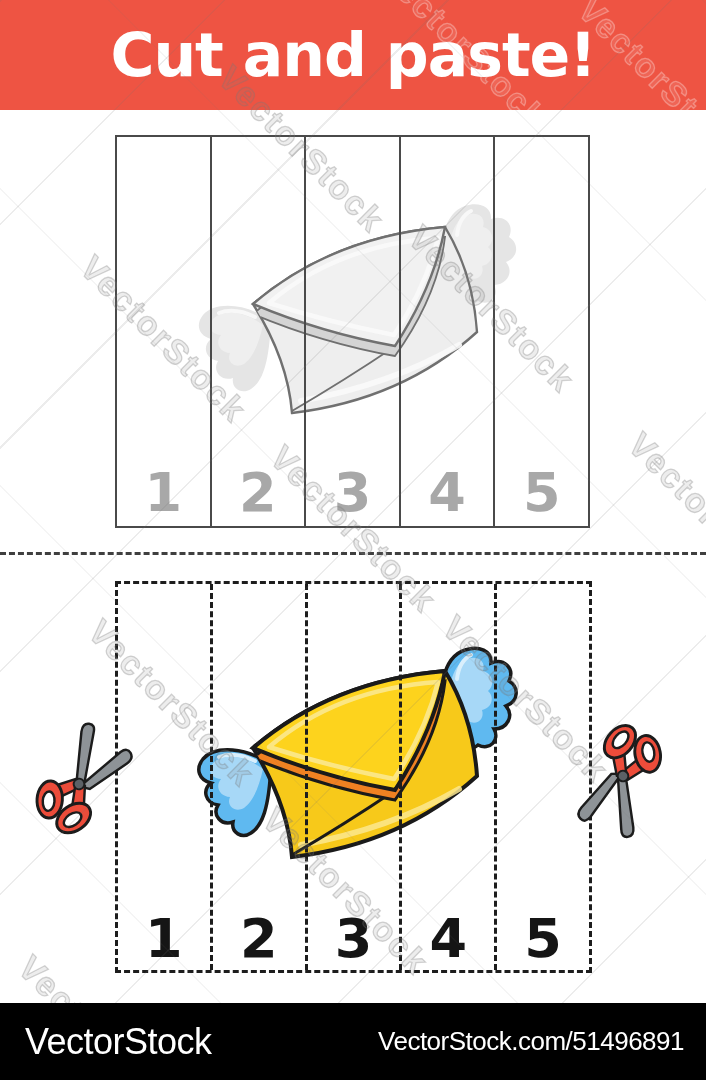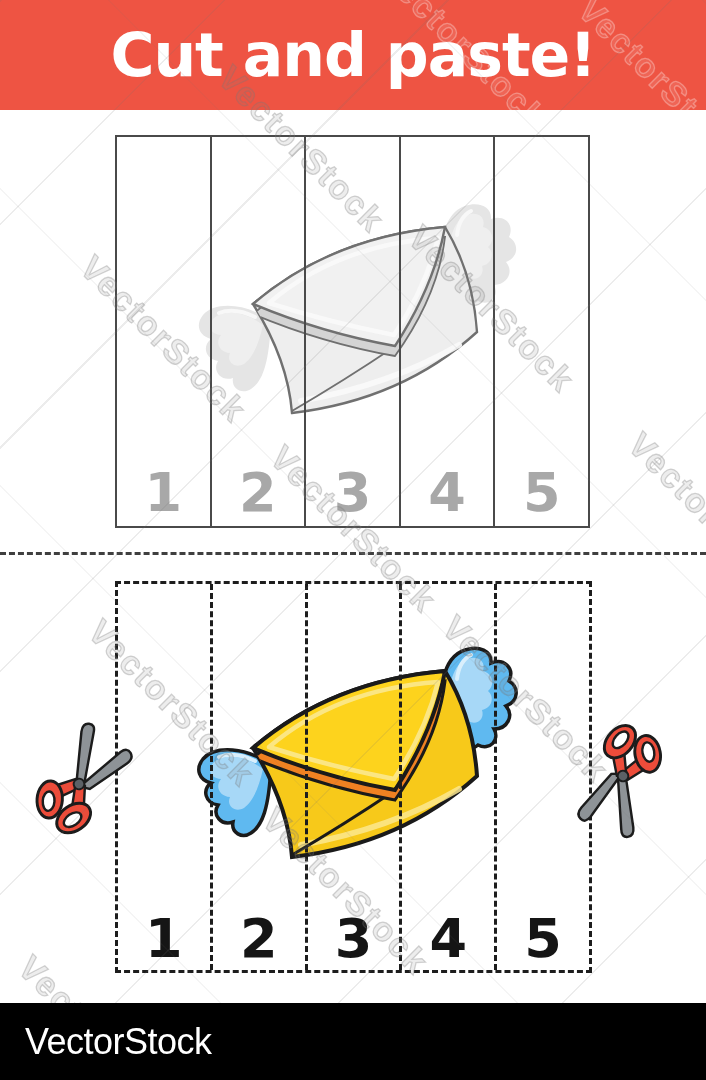--- a/index.html
+++ b/index.html
@@ -226,15 +226,16 @@
   <span class="wm" style="left:108px; top:612px;">VectorStock</span>
   <span class="wm" style="left:462px; top:608px;">VectorStock</span>
   <span class="wm" style="left:282px; top:800px;">VectorStock</span>
   <span class="wm" style="left:648px; top:425px;">VectorStock</span>
   <span class="wm" style="left:38px;  top:948px;">VectorStock</span>
 
   <div class="streaks"></div>
 
   <div class="footer">
     <div class="footer-brand">VectorStock</div>
+    <div class="footer-credit">VectorStock.com/51496891</div>
   </div>
 
 </div>
 
 </body></html>

